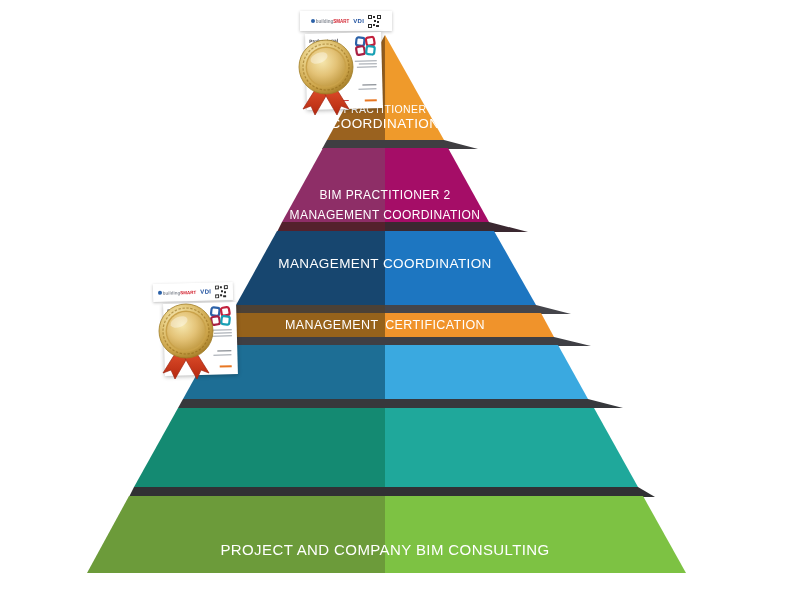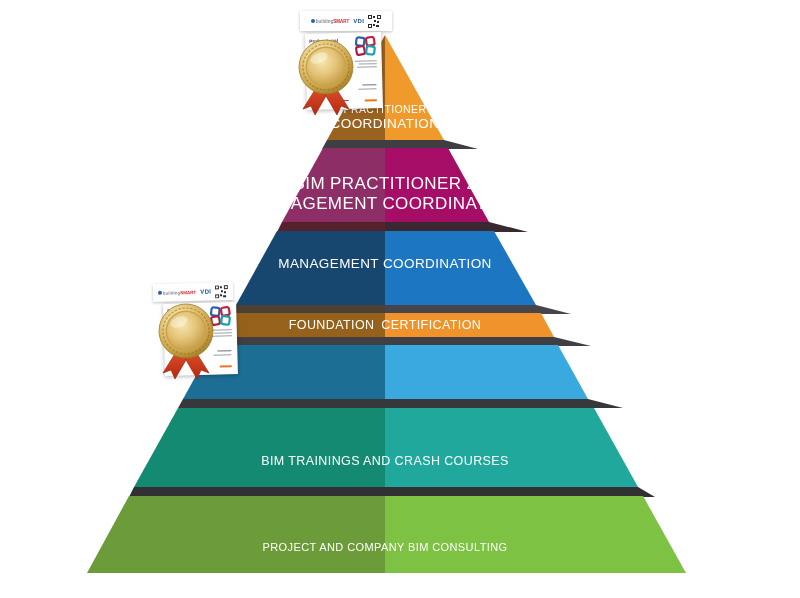--- a/index.html
+++ b/index.html
@@ -27,26 +27,26 @@
   #l7{clip-path:polygon(129px 496px,643px 496px,686px 573px,87px 573px);}
   
   .label{
     position:absolute;left:385px;transform:translateX(-50%);
     color:#ffffff;text-align:center;white-space:nowrap;letter-spacing:.4px;z-index:5;
   }
   .label span{display:block;}
   .label span:empty{display:none;}
   #lab1{top:102px;font-size:10.5px;line-height:14px;}
   #lab1 span+span{font-size:13.5px;margin-top:1px;}
-  #lab2{top:174px;font-size:17px;line-height:19.5px;}
+  #lab2{top:186px;font-size:12px;line-height:19.5px;}
   #lab3{top:254px;font-size:13.5px;line-height:19.5px;}
   #lab4{top:318px;font-size:12.5px;line-height:14px;word-spacing:3px;}
   #lab5{top:370px;font-size:13px;}
   #lab6{top:454px;font-size:12.5px;}
-  #lab7{top:541px;font-size:11px;}
+  #lab7{top:541px;font-size:15px;}
   
   .cert{position:absolute;z-index:10;}
   #certA{left:294px;top:9px;width:104px;height:106px;}
   #certB{left:148px;top:279px;width:104px;height:106px;}
   .cert-strip{
     position:absolute;background:#ffffff;box-shadow:0 1px 3px rgba(0,0,0,.25);
     display:flex;align-items:center;justify-content:center;gap:4px;padding:0 2px;box-sizing:border-box;
   }
   #certA .cert-strip{left:6px;top:2px;width:92px;height:20px;}
   #certB .cert-strip{left:5px;top:4px;width:80px;height:18px;transform:rotate(-1.5deg);}
@@ -119,24 +119,21 @@
     <span>COORDINATION</span>
   </div>
   <div class="label" id="lab2">
     <span>BIM PRACTITIONER 2</span>
     <span>MANAGEMENT COORDINATION</span>
   </div>
   <div class="label" id="lab3">
     <span>MANAGEMENT COORDINATION</span>
   </div>
   <div class="label" id="lab4">
-    <span>FOUNDATION CERTIFICATION</span>
-  </div>
-  <div class="label" id="lab6">
-    <span>BIM TRAININGS AND CRASH COURSES</span>
+    <span>MANAGEMENT CERTIFICATION</span>
   </div>
   <div class="label" id="lab7">
     <span>PROJECT AND COMPANY BIM CONSULTING</span>
   </div>
 
   <div class="cert" id="certA">
     <div class="cert-strip">
       <span class="brand">
         <span class="dot"></span>
         <span class="b1">building</span>

